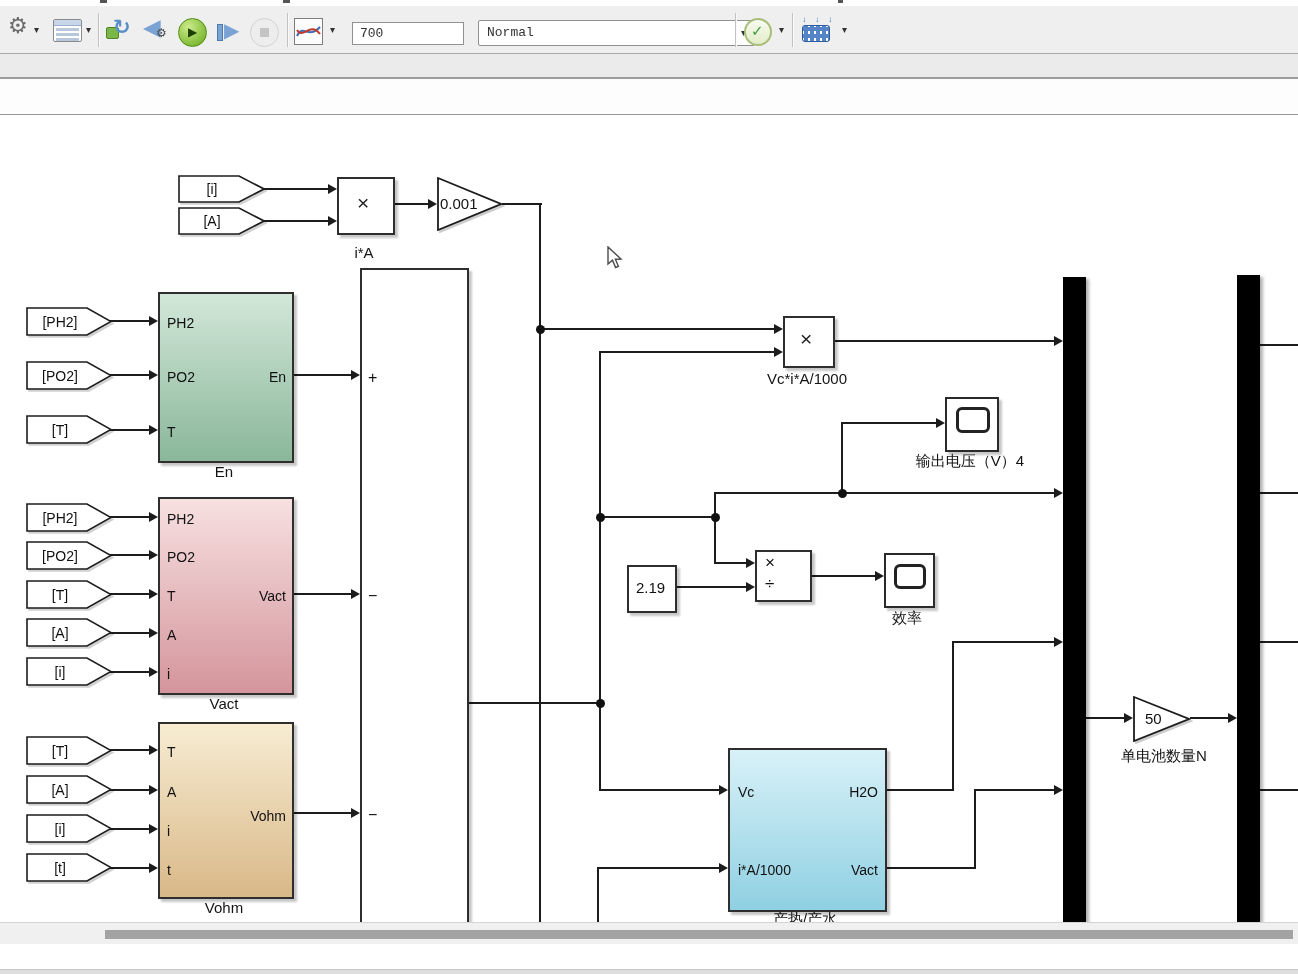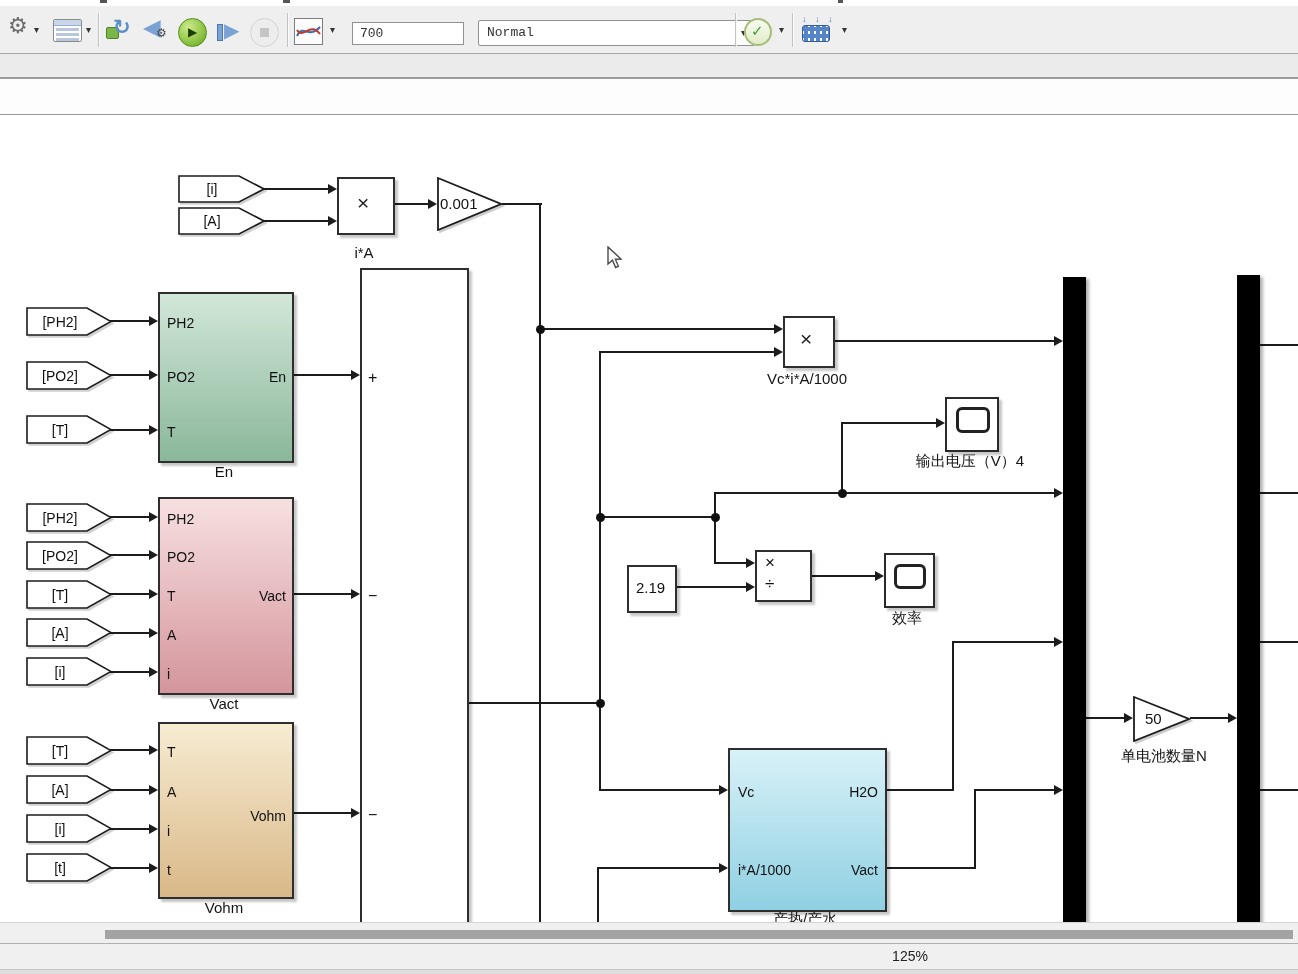--- a/index.html
+++ b/index.html
@@ -379,17 +379,14 @@
     </div>
     <span class="dd" style="left:842px">▾</span>
   </div>
 
   <div class="band2"></div>
   <div class="band3"></div>
 
   <div class="hscroll">
     <div class="hthumb"></div>
   </div>
-  <div class="statusbar">
-    <div class="zoomtxt">125%</div>
-  </div>
   <div class="bottomstrip"></div>
 </div>
 
 </body></html>

